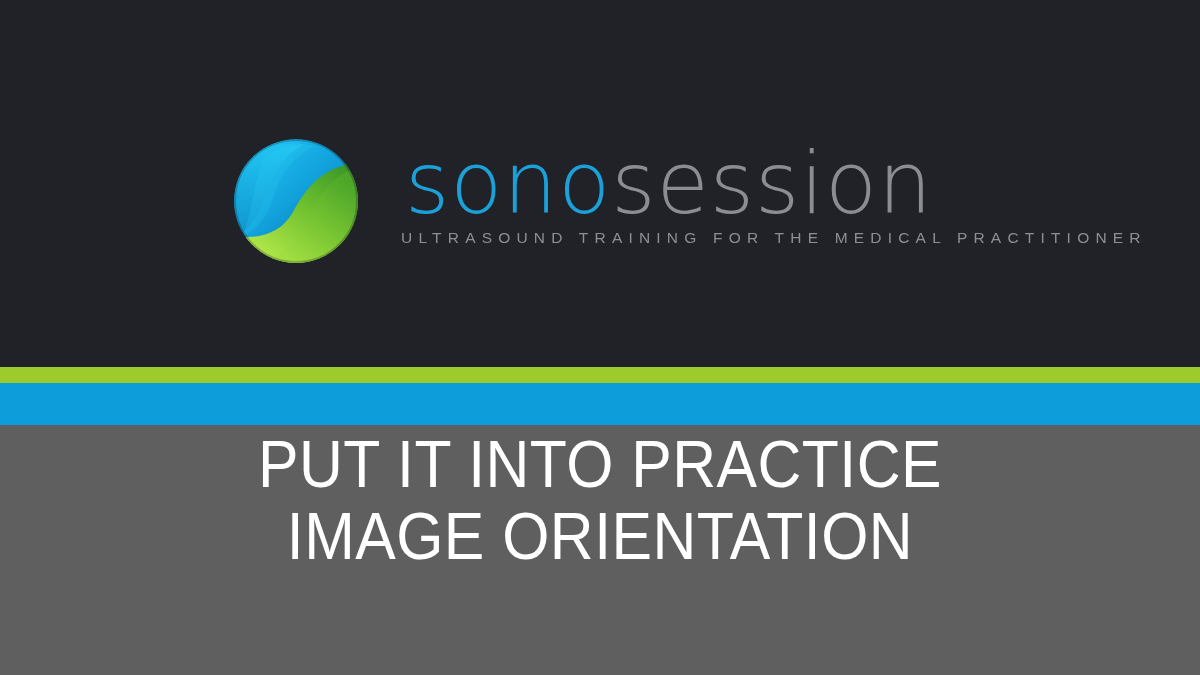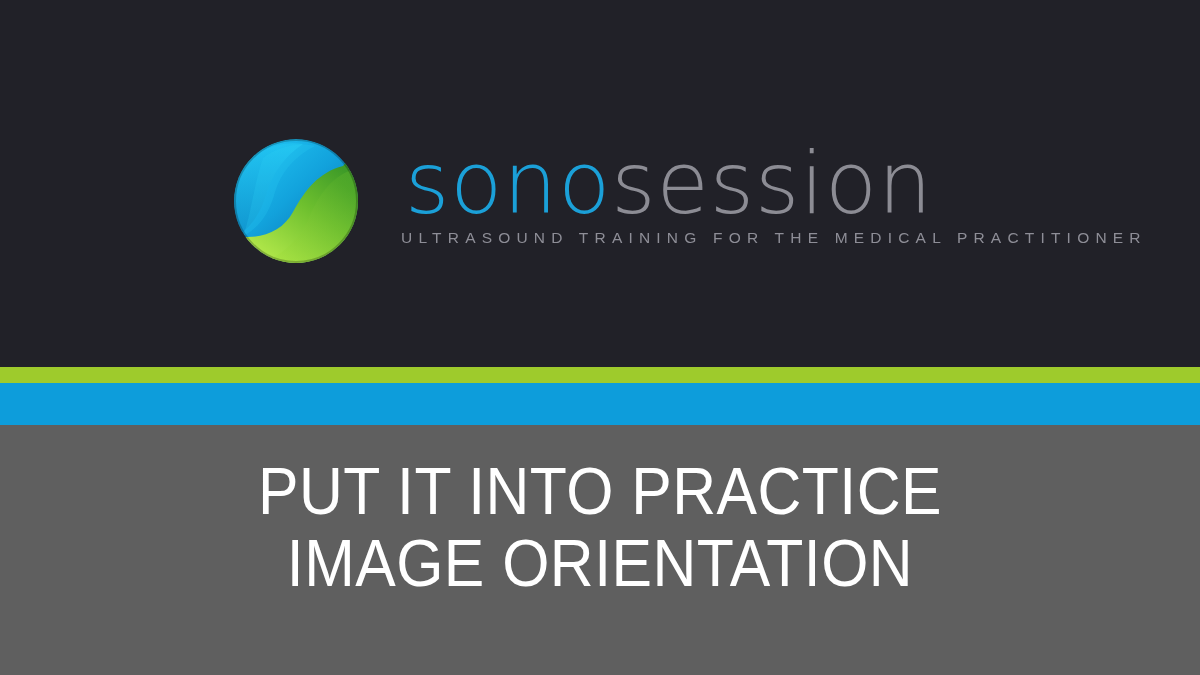--- a/index.html
+++ b/index.html
@@ -104,21 +104,21 @@
     font-size: 15.5px;
     font-weight: 400;
     letter-spacing: 6.2px;
     color: #8E8E97;
   }
 
   
   .title-block {
     position: absolute;
     left: 0;
-    top: 455px;
+    top: 428px;
     width: 1200px;
     text-align: center;
   }
   .title-line {
     display: block;
     color: #FFFFFF;
     font-family: "Liberation Sans Narrow", "Liberation Sans", sans-serif;
     font-size: 66px;
     font-weight: 300;
     line-height: 72px;

